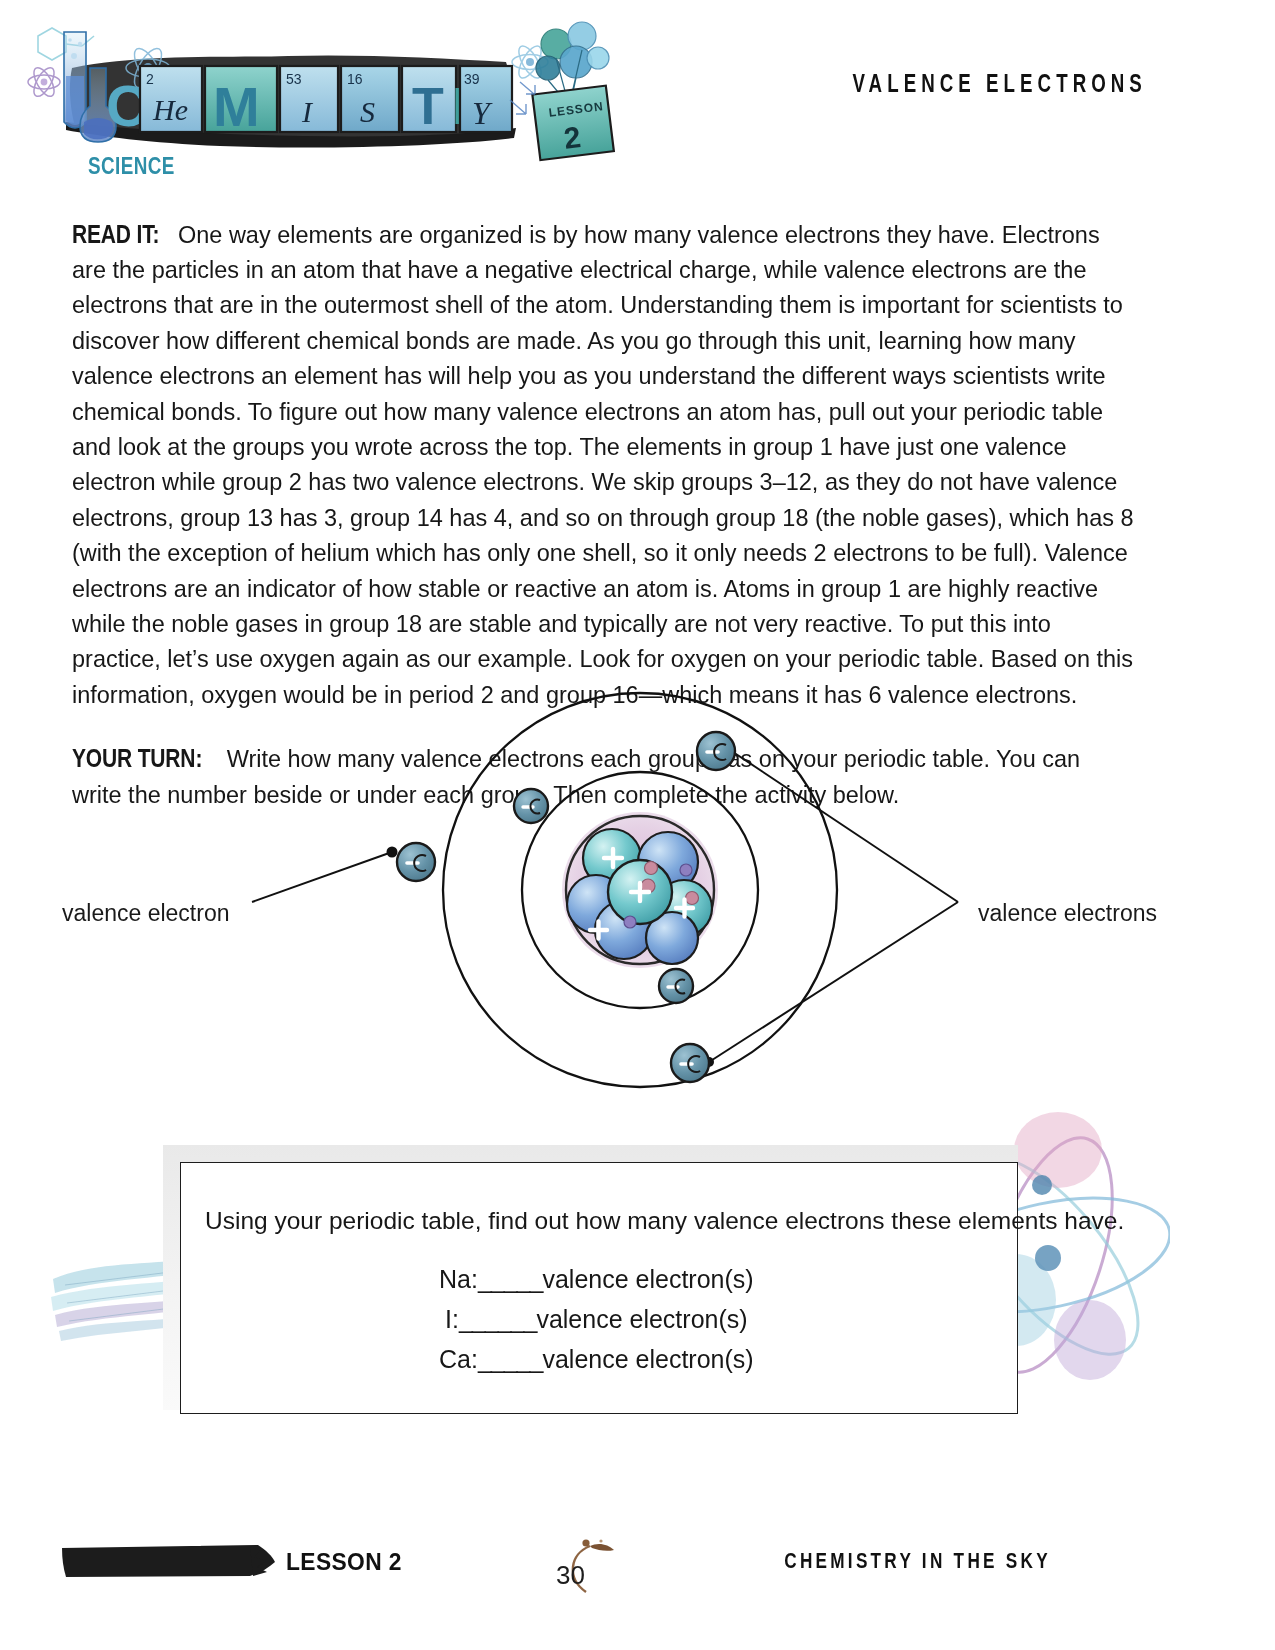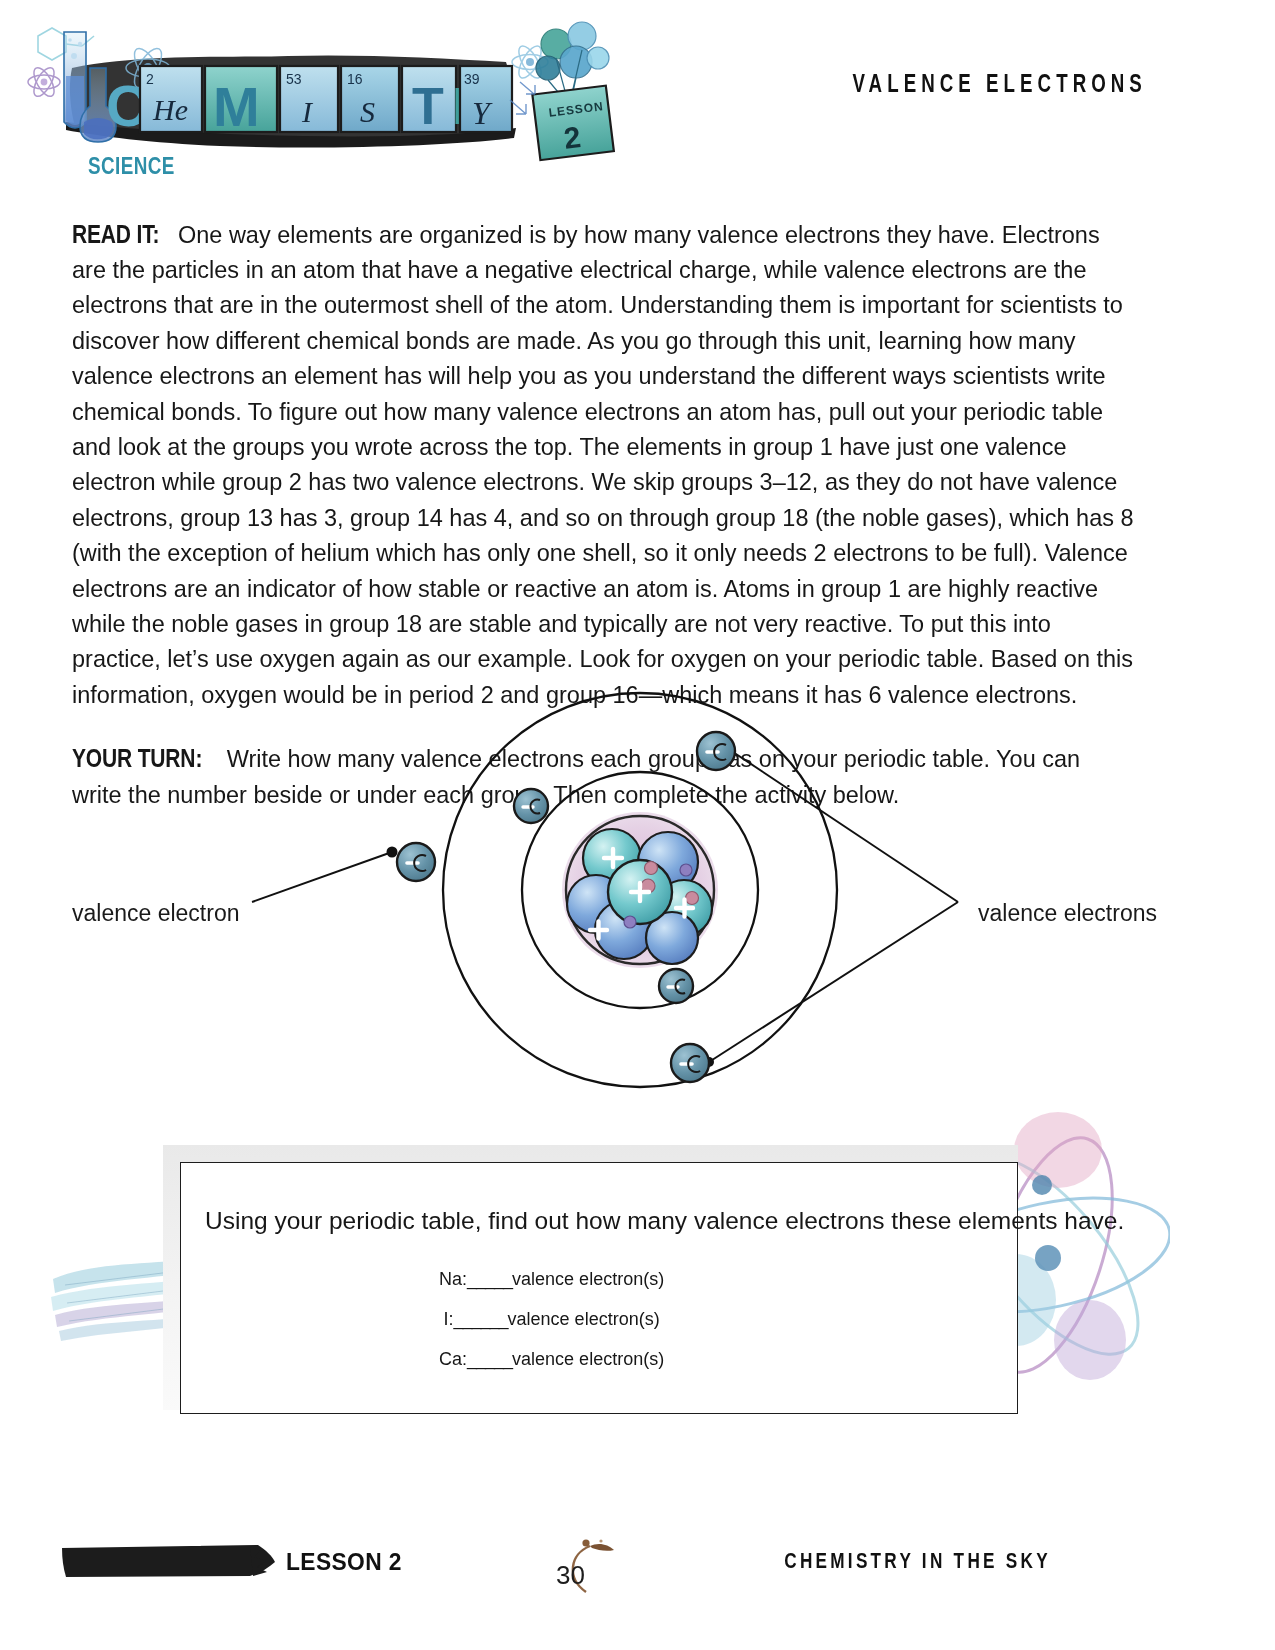--- a/index.html
+++ b/index.html
@@ -63,21 +63,21 @@
 
   
   .diagram { position: absolute; left: 0; top: 690px; width: 1275px; height: 400px; }
   .diagram svg { display: block; }
 
   .diagram-label {
     position: absolute;
     font-family: "Liberation Sans Narrow", "Liberation Sans", sans-serif;
     font-size: 23px; font-weight: 350; color: #1a1a1a; white-space: nowrap;
   }
-  .label-left  { left: 72px;  top: 900px; }
+  .label-left  { left: 62px;  top: 900px; }
   .label-right { left: 978px; top: 900px; }
 
   
   .decor { position: absolute; pointer-events: none; }
   .decor-brush { left: 45px; top: 1235px; }
   .decor-atom  { left: 930px; top: 1090px; }
 
   
   .activity-shadow {
     position: absolute; left: 163px; top: 1145px;
@@ -93,21 +93,21 @@
     text-align: center;
   }
   .activity-prompt {
     position: absolute; left: 24px; top: 44px;
     font-family: "Liberation Sans Narrow", "Liberation Sans", sans-serif;
     font-size: 24.5px; font-weight: 350; color: #171717; white-space: nowrap;
   }
   .activity-rows {
     position: absolute; left: 258px; top: 96px;
     font-family: "Liberation Sans Narrow", "Liberation Sans", sans-serif;
-    font-size: 18px; font-weight: 350; color: #171717;
+    font-size: 25px; font-weight: 350; color: #171717;
   }
   .activity-row { height: 40px; line-height: 40px; white-space: nowrap; }
   .blank { letter-spacing: -1px; }
 
   
   .footer { position: absolute; left: 0; top: 1520px; width: 1179px; height: 130px; }
 
   .footer-banner { position: absolute; left: 62px; top: 24px; width: 215px; height: 34px; }
   .footer-banner-text {
     position: absolute; left: 12px; top: 4px;

